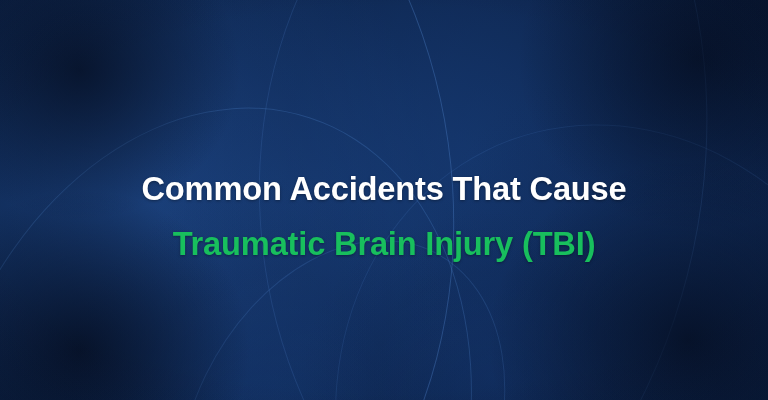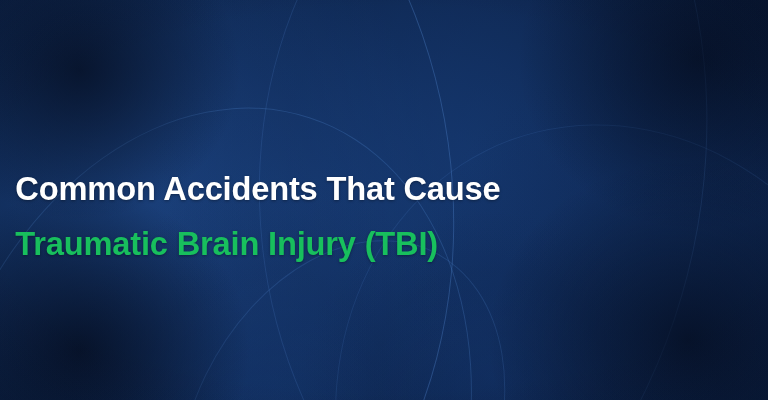--- a/index.html
+++ b/index.html
@@ -86,20 +86,21 @@
   .corner-bl { position:absolute; left:-90px; bottom:-110px; width:340px; height:320px; background: radial-gradient(closest-side, rgba(4,12,30,0.80), rgba(4,12,30,0)); }
   .corner-tr { position:absolute; right:-110px; top:-110px; width:360px; height:340px; background: radial-gradient(closest-side, rgba(4,12,30,0.72), rgba(4,12,30,0)); }
   .corner-br { position:absolute; right:-120px; bottom:-120px; width:400px; height:360px; background: radial-gradient(closest-side, rgba(4,12,30,0.80), rgba(4,12,30,0)); }
 
   
   .headline {
     position: absolute;
     left: 0;
     right: 0;
     top: 148px;
+    text-align: center;
     z-index: 5;
     line-height: 1.12;
     letter-spacing: -0.2px;
   }
   .headline .line {
     display: block;
     font-weight: 700;
     font-size: 34px;
     font-stretch: condensed;
     transform: scaleX(0.96);

